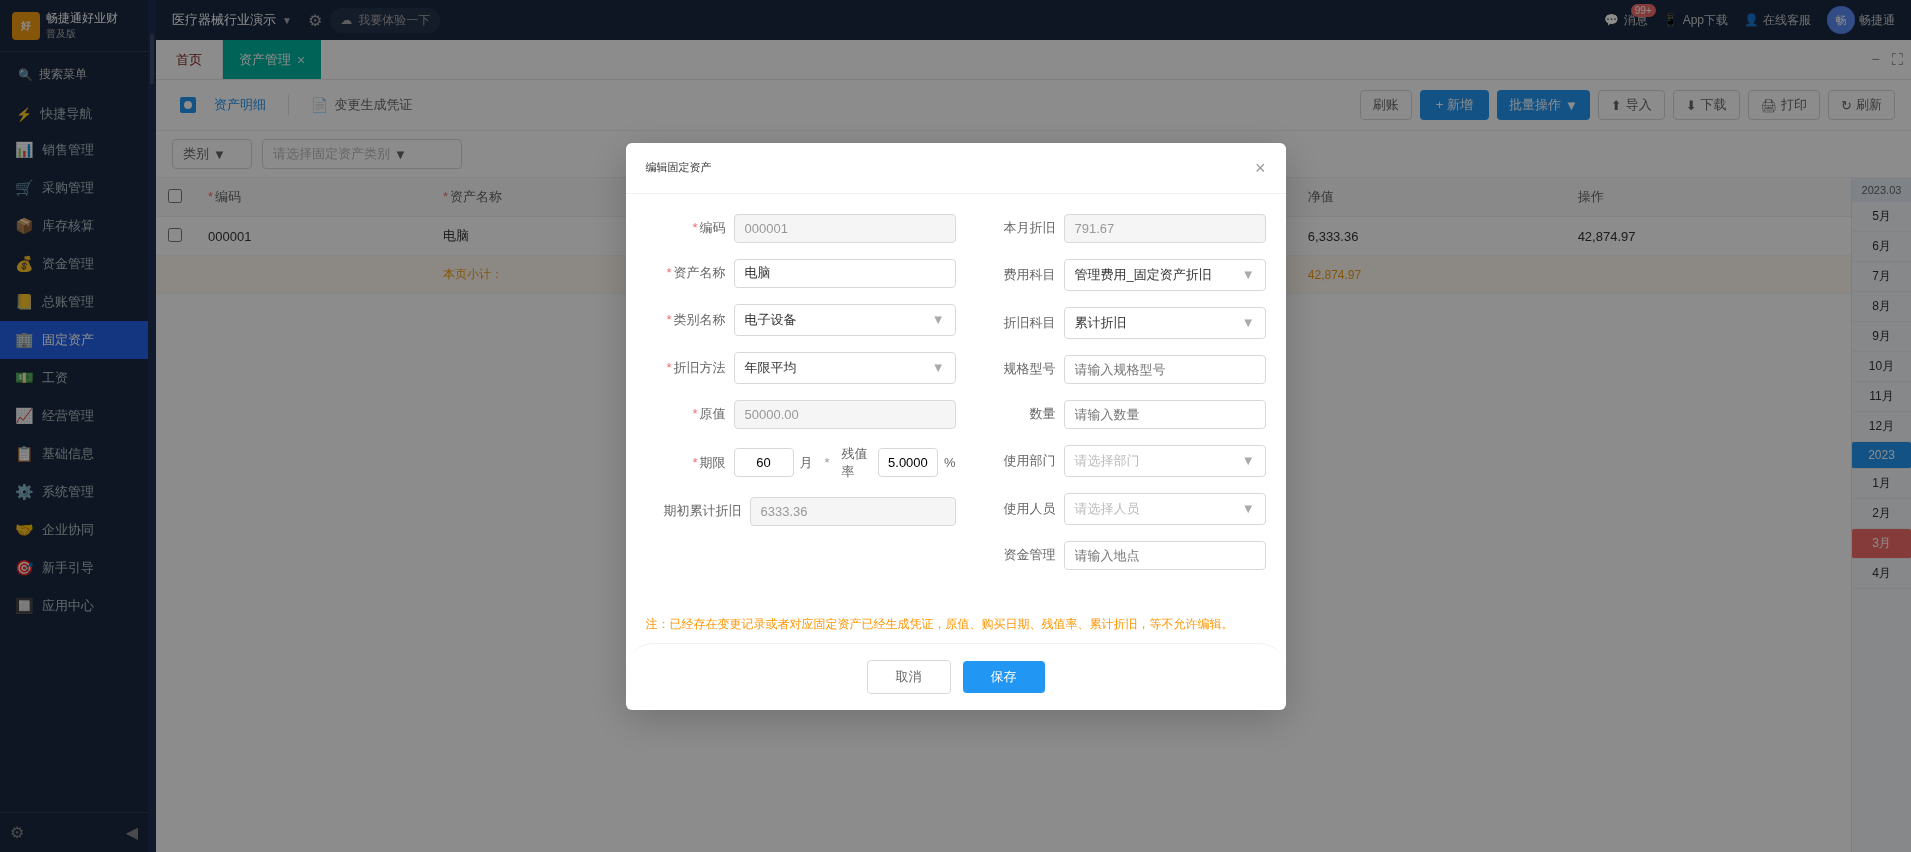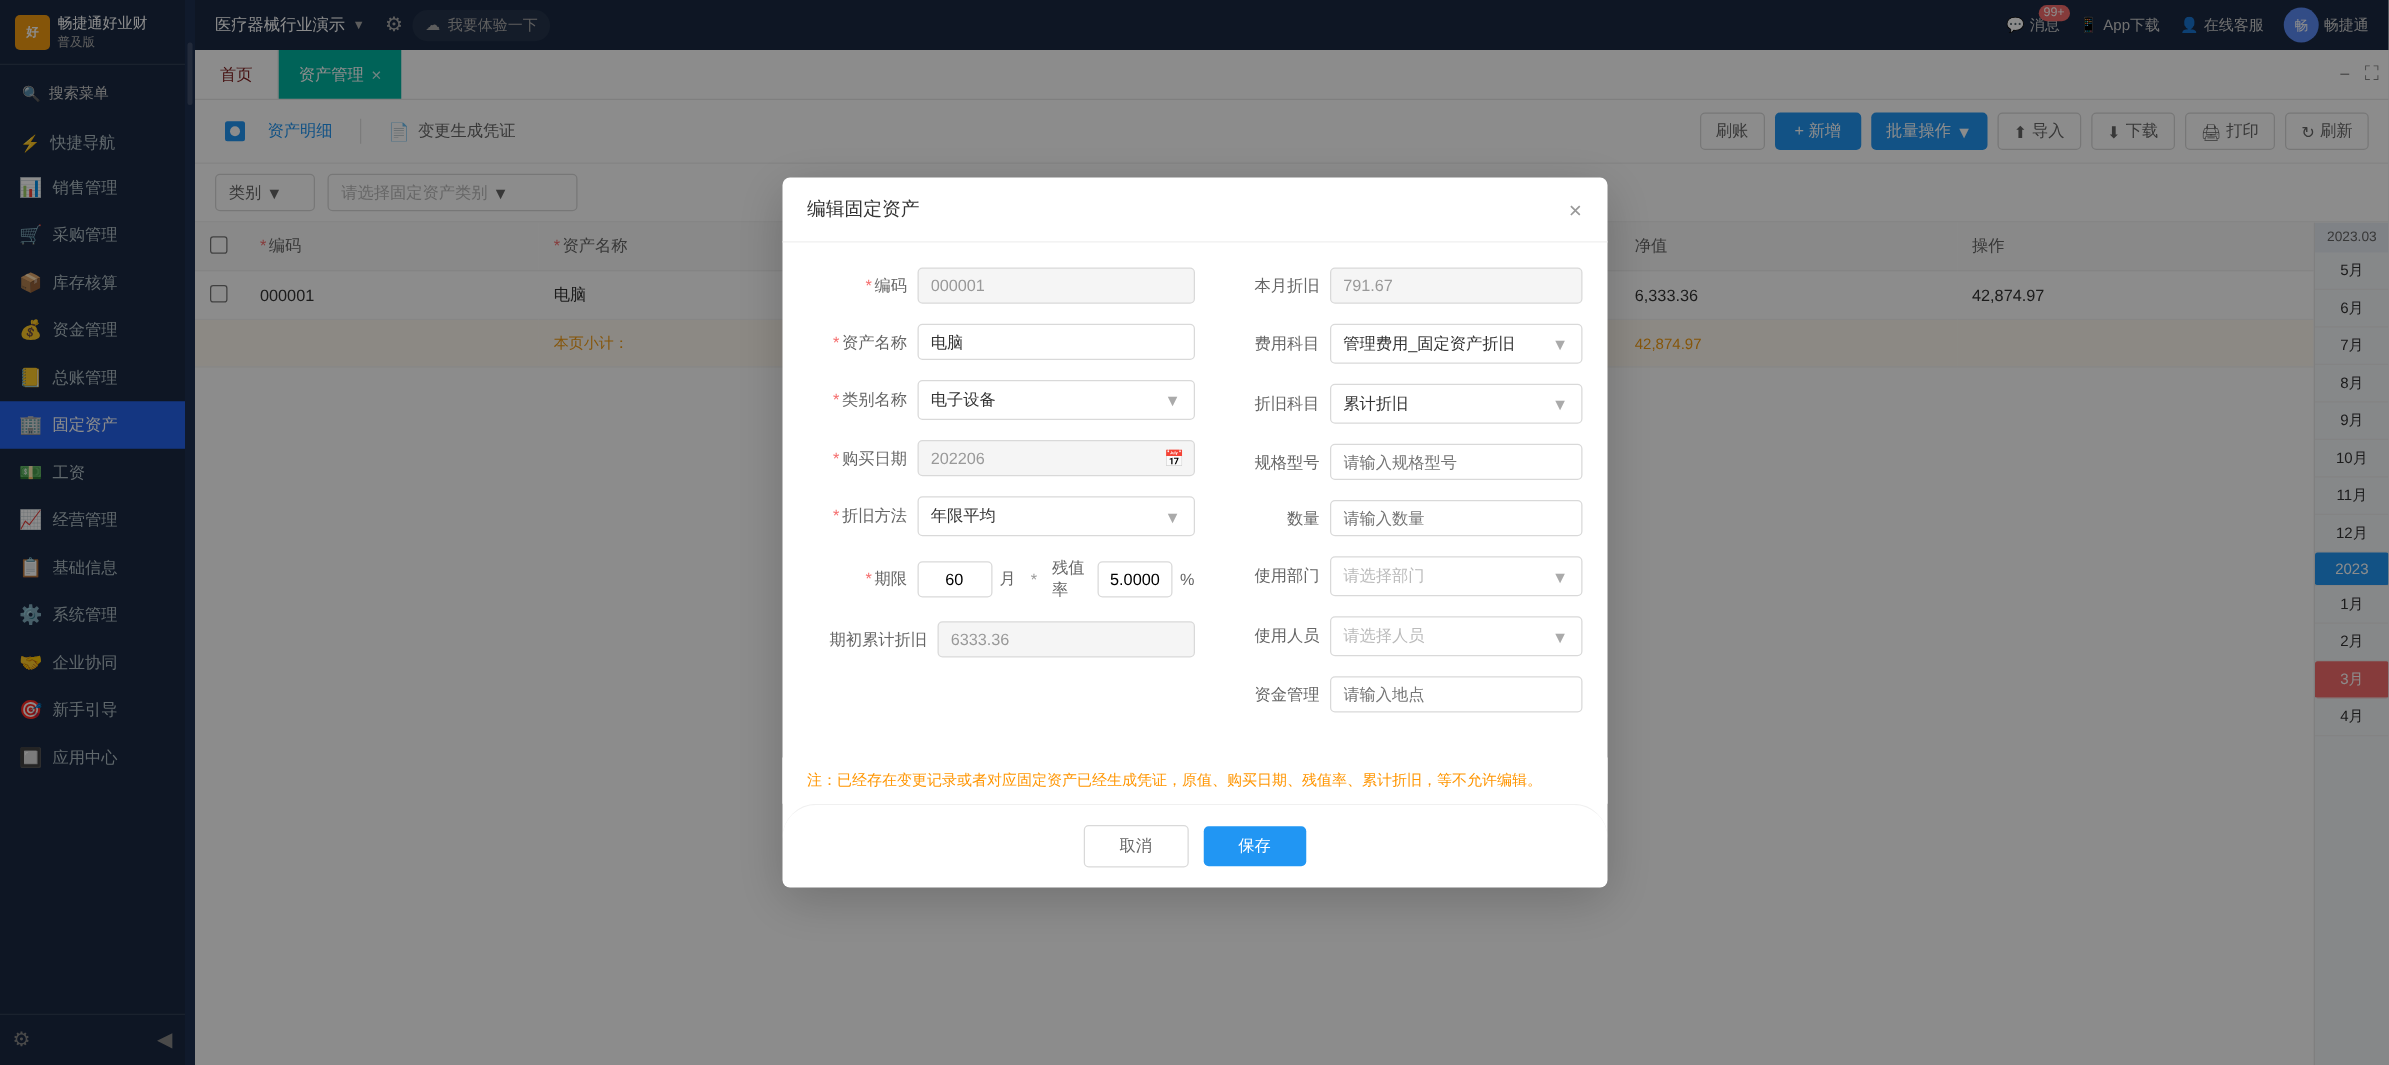--- a/index.html
+++ b/index.html
@@ -90,21 +90,21 @@
     .side-calendar { width: 60px; background: #f5f7fa; border-left: 1px solid #e8e8e8; flex-shrink: 0; overflow: hidden; display: flex; flex-direction: column; }
     .calendar-header { background: #e8edf5; padding: 6px; text-align: center; font-size: 11px; color: #666; }
     .calendar-month { padding: 6px 4px; text-align: center; font-size: 12px; color: #333; cursor: pointer; border-bottom: 1px solid #eee; }
     .calendar-month.active { background: #f56c6c; color: white; border-radius: 2px; }
     .calendar-month.highlight { background: #2196f3; color: white; border-radius: 2px; }
     
     
     .modal-overlay { position: fixed; top: 0; left: 0; right: 0; bottom: 0; background: rgba(0,0,0,0.45); z-index: 1000; display: flex; align-items: center; justify-content: center; }
     .modal { background: white; border-radius: 6px; width: 660px; max-height: 80vh; overflow: visible; box-shadow: 0 10px 40px rgba(0,0,0,0.2); }
     .modal-header { padding: 16px 20px; border-bottom: 1px solid #f0f0f0; display: flex; align-items: center; justify-content: space-between; }
-    .modal-title { font-size: 15px; font-weight: 500; color: #333; }
+    .modal-title { font-size: 11px; font-weight: 500; color: #333; }
     .modal-close { cursor: pointer; color: #999; font-size: 18px; line-height: 1; }
     .modal-body { padding: 20px; }
     .modal-footer { padding: 16px 20px; border-top: 1px solid #f0f0f0; display: flex; align-items: center; justify-content: center; gap: 12px; border-radius: 27px; }
     
     
     .form-grid { display: grid; grid-template-columns: 1fr 1fr; gap: 0; }
     .form-row { display: flex; align-items: center; margin-bottom: 16px; gap: 8px; }
     .form-label { width: 80px; text-align: right; color: #666; font-size: 13px; flex-shrink: 0; }
     .form-label .star { color: #f56c6c; margin-right: 2px; }
     .form-input { flex: 1; border: 1px solid #d9d9d9; border-radius: 4px; padding: 6px 10px; font-size: 13px; color: #333; outline: none; }
@@ -402,36 +402,33 @@
           </div>
 
           <div class="form-row">
             <div class="form-label"><span class="star">*</span><span>类别名称</span></div>
             <div class="form-select">
               <span>电子设备</span>
               <span class="arrow">▼</span>
             </div>
           </div>
 
-          <div class="form-row">
-            <div class="form-label"><span class="star">*</span><span>购买日期</span></div>
-            <div style="flex:1;position:relative;display:flex;align-items:center;">
-              <input class="form-input disabled" type="text" style="flex: 1 1 0%; padding-right: 30px;" readonly="" value="202206">
-              <span class="cal-icon" style="position:absolute;right:8px;">📅</span>
-            </div>
-          </div>
 
           <div class="form-row">
             <div class="form-label"><span class="star">*</span><span>折旧方法</span></div>
             <div class="form-select">
               <span>年限平均</span>
               <span class="arrow">▼</span>
             </div>
           </div>
 
+          <div class="form-row">
+            <div class="form-label"><span class="star">*</span><span>原值</span></div>
+            <input class="form-input disabled" type="text" readonly="" value="50000.00" style="">
+          </div>
 
           <div class="form-row">
             <div class="form-label"><span class="star">*</span><span>期限</span></div>
             <div class="form-input-group">
               <input class="form-input-sm disabled" type="text" readonly="" value="60" style="">
               <span class="form-unit">月</span>
               <span style="margin:0 6px;color:#999;">*</span>
               <span class="form-unit">残值率</span>
               <input class="form-input-sm disabled" type="text" readonly="" value="5.0000" style="">
               <span class="form-unit">%</span>

